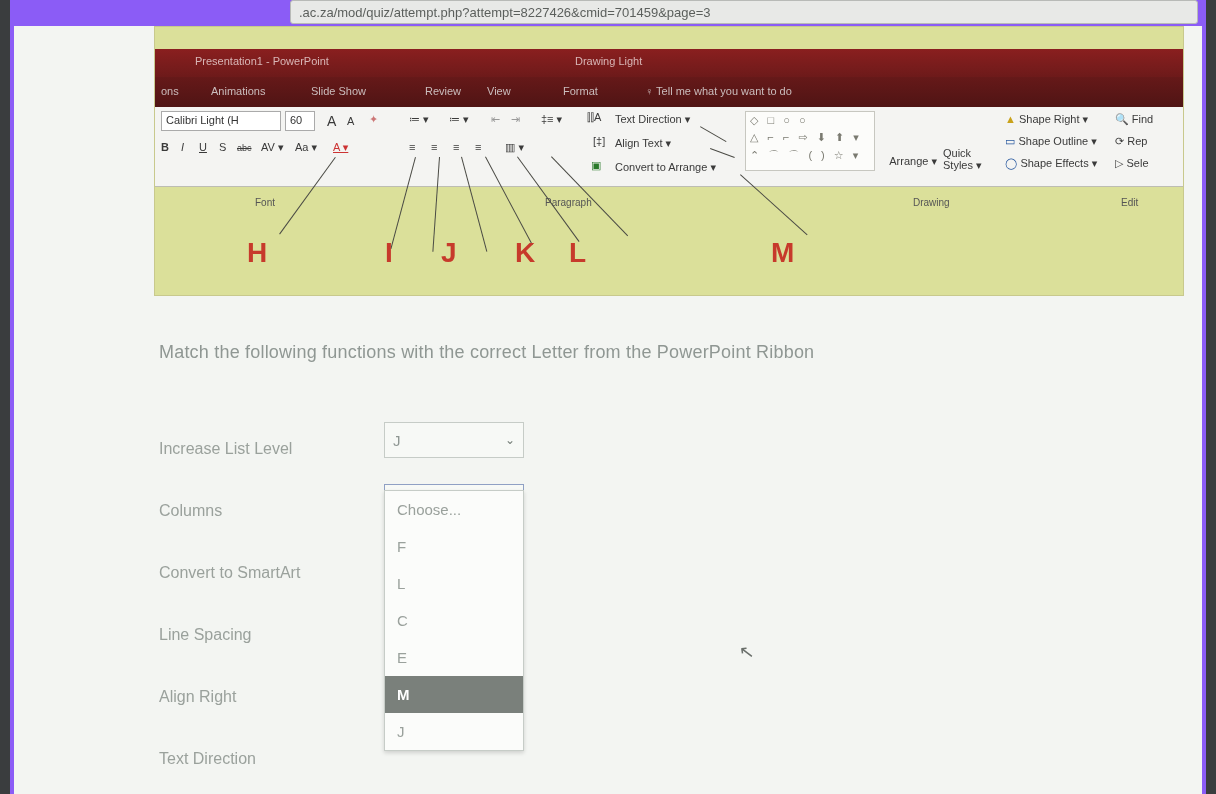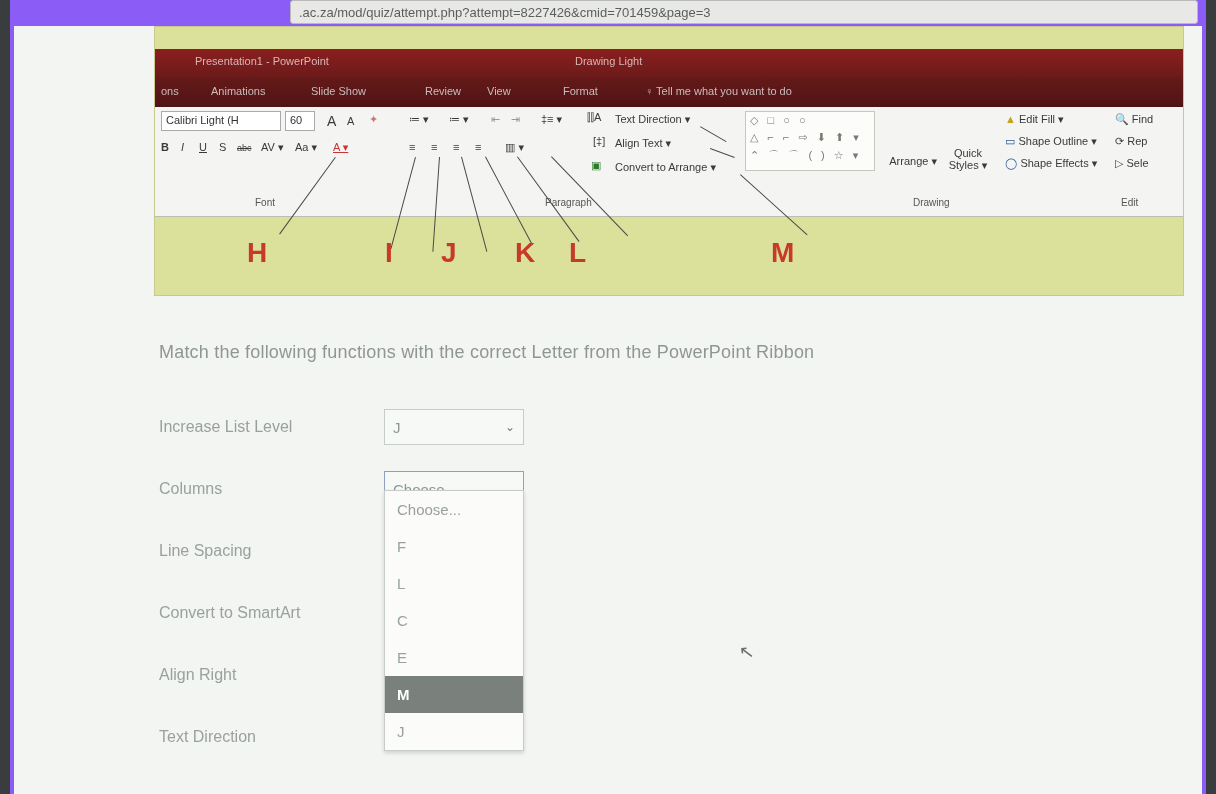--- a/index.html
+++ b/index.html
@@ -59,21 +59,21 @@
   .ribbon-tabs {
     position: absolute;
     top: 50px; left: 0; right: 0; height: 30px;
     background: linear-gradient(#661919,#4f1414);
   }
   .ribbon-tabs span {
     color: #cbbdbd; font-size: 11px; position: absolute; top: 8px;
   }
   .ribbon-body {
     position: absolute;
-    top: 80px; left: 0; right: 0; height: 110px;
+    top: 80px; left: 0; right: 0; height: 80px;
     background: #f4f4f2;
     border-bottom: 1px solid #bdbdb3;
   }
   .rb-label { position: absolute; font-size: 10px; color: #555; }
   .rb-item  { position: absolute; font-size: 11px; color: #3a3a3a; }
   .rb-bold  { font-weight: bold; }
   .fontbox  { position:absolute; top:4px; left:6px; width:120px; height:20px; border:1px solid #aaa; background:#fff; font-size:11px; padding:2px 4px; color:#333;}
   .sizebox  { position:absolute; top:4px; left:130px; width:30px; height:20px; border:1px solid #aaa; background:#fff; font-size:11px; padding:2px 4px; color:#333;}
   .shapesbox{ position:absolute; top:4px; left:590px; width:130px; height:60px; border:1px solid #c7c7c0; background:#fcfcfa;}
   .shapesbox div{font-size:11px; letter-spacing:3px; padding:2px 4px; color:#7a7a70;}
@@ -95,21 +95,21 @@
     color: #8f9793;
     letter-spacing: 0.2px;
   }
   .matchgrid {
     position: absolute;
     top: 370px; left: 145px;
     width: 700px;
   }
   .matchrow {
     display: flex;
-    align-items: center;
+    align-items: flex-end;
     height: 62px;
   }
   .matchrow .lbl {
     width: 225px;
     color: #9aa19c;
     font-size: 16px;
   }
   .sel {
     width: 140px; height: 36px;
     border: 1px solid #c6ccc7;
@@ -211,22 +211,22 @@
 
         <span class="rb-label" style="top:90px;left:100px">Font</span>
         <span class="rb-label" style="top:90px;left:390px">Paragraph</span>
 
         <div class="shapesbox">
           <div>◇ □ ○ ○</div>
           <div>△ ⌐ ⌐ ⇨ ⬇ ⬆ ▾</div>
           <div>⌃ ⌒ ⌒  (  )  ☆ ▾</div>
         </div>
         <span class="rb-item" style="top:48px;left:732px;text-align:right;width:50px">Arrange ▾</span>
-        <span class="rb-item" style="top:40px;left:788px;text-align:center;width:50px">Quick Styles ▾</span>
-        <span class="rb-item" style="top:6px;left:850px"><span style="color:#c9a21a">▲</span> <span>Edit Fill ▾</span></span>
+        <span class="rb-item" style="top:40px;left:788px;width:50px">Quick Styles ▾</span>
+        <span class="rb-item" style="top:6px;left:850px"><span style="color:#c9a21a">▲</span> <span>Shape Right ▾</span></span>
         <span class="rb-item" style="top:28px;left:850px"><span style="color:#2a5aa0">▭</span> <span>Shape Outline ▾</span></span>
         <span class="rb-item" style="top:50px;left:850px"><span style="color:#2a5aa0">◯</span> <span>Shape Effects ▾</span></span>
         <span class="rb-label" style="top:90px;left:758px">Drawing</span>
 
         <span class="rb-item" style="top:6px;left:960px">🔍 Find</span>
         <span class="rb-item" style="top:28px;left:960px">⟳ Rep</span>
         <span class="rb-item" style="top:50px;left:960px">▷ Sele</span>
         <span class="rb-label" style="top:90px;left:966px">Edit</span>
       </div>
 
@@ -262,24 +262,24 @@
         </div>
       </div>
       <div class="matchrow">
         <div class="lbl">Columns</div>
         <div class="sel" style="border-color:#8fa0c4">
           <span>Choose...</span>
           <span class="chev">⌄</span>
         </div>
       </div>
       <div class="matchrow">
+        <div class="lbl">Convert to SmartArt</div>
+      </div>
+      <div class="matchrow">
         <div class="lbl">Line Spacing</div>
-      </div>
-      <div class="matchrow">
-        <div class="lbl">Convert to SmartArt</div>
       </div>
       <div class="matchrow">
         <div class="lbl">Align Right</div>
       </div>
       <div class="matchrow">
         <div class="lbl">Text Direction</div>
       </div>
     </div>
 
     <div class="dropdown">

